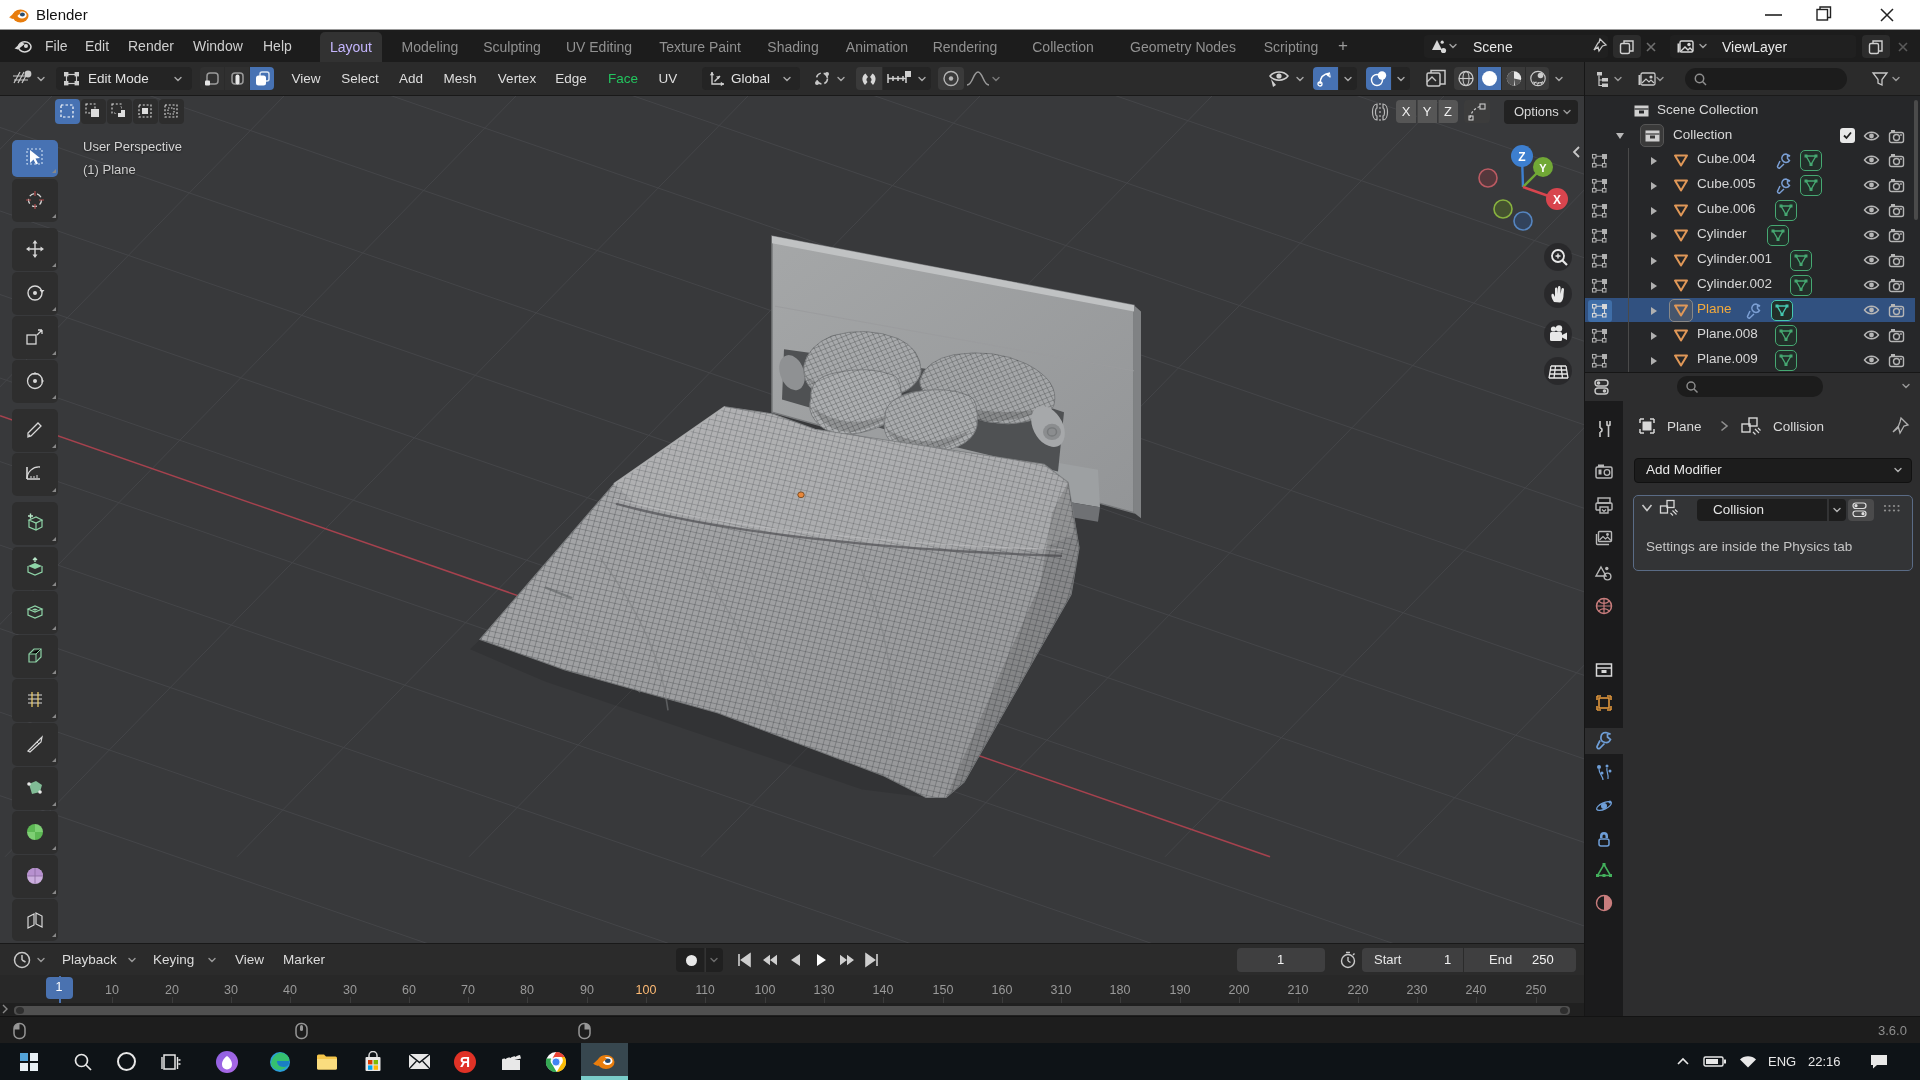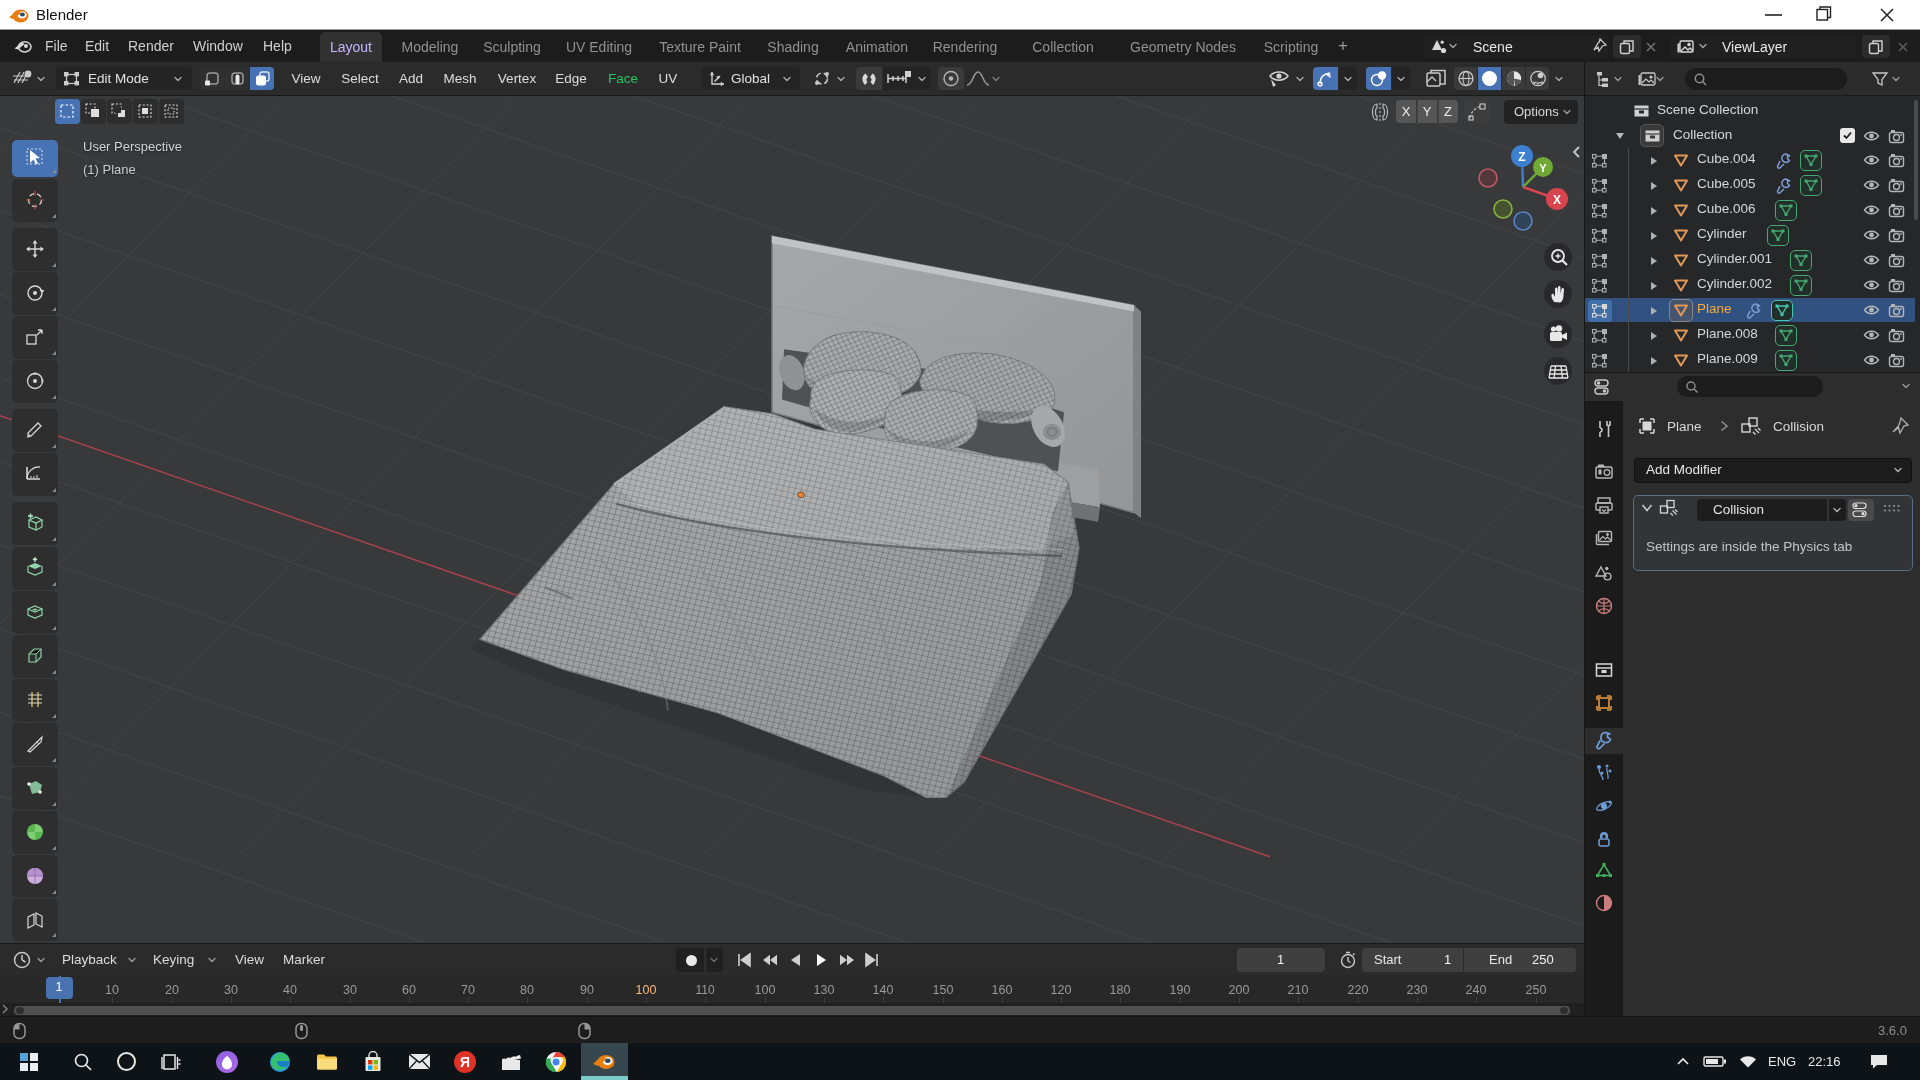--- a/index.html
+++ b/index.html
@@ -1106,21 +1106,21 @@
     <div class="txt" style="left:765px;top:39px;font-size:12.5px;color:#9a9a9a;transform:translateX(-50%)">100</div>
     <div class="abs" style="left:765px;top:53px;width:1px;height:6px;background:#3c3c3c"></div>
     <div class="txt" style="left:824px;top:39px;font-size:12.5px;color:#9a9a9a;transform:translateX(-50%)">130</div>
     <div class="abs" style="left:824px;top:53px;width:1px;height:6px;background:#3c3c3c"></div>
     <div class="txt" style="left:883px;top:39px;font-size:12.5px;color:#9a9a9a;transform:translateX(-50%)">140</div>
     <div class="abs" style="left:883px;top:53px;width:1px;height:6px;background:#3c3c3c"></div>
     <div class="txt" style="left:943px;top:39px;font-size:12.5px;color:#9a9a9a;transform:translateX(-50%)">150</div>
     <div class="abs" style="left:943px;top:53px;width:1px;height:6px;background:#3c3c3c"></div>
     <div class="txt" style="left:1002px;top:39px;font-size:12.5px;color:#9a9a9a;transform:translateX(-50%)">160</div>
     <div class="abs" style="left:1002px;top:53px;width:1px;height:6px;background:#3c3c3c"></div>
-    <div class="txt" style="left:1061px;top:39px;font-size:12.5px;color:#9a9a9a;transform:translateX(-50%)">120</div>
+    <div class="txt" style="left:1061px;top:39px;font-size:12.5px;color:#9a9a9a;transform:translateX(-50%)">310</div>
     <div class="abs" style="left:1061px;top:53px;width:1px;height:6px;background:#3c3c3c"></div>
     <div class="txt" style="left:1120px;top:39px;font-size:12.5px;color:#9a9a9a;transform:translateX(-50%)">180</div>
     <div class="abs" style="left:1120px;top:53px;width:1px;height:6px;background:#3c3c3c"></div>
     <div class="txt" style="left:1180px;top:39px;font-size:12.5px;color:#9a9a9a;transform:translateX(-50%)">190</div>
     <div class="abs" style="left:1180px;top:53px;width:1px;height:6px;background:#3c3c3c"></div>
     <div class="txt" style="left:1239px;top:39px;font-size:12.5px;color:#9a9a9a;transform:translateX(-50%)">200</div>
     <div class="abs" style="left:1239px;top:53px;width:1px;height:6px;background:#3c3c3c"></div>
     <div class="txt" style="left:1298px;top:39px;font-size:12.5px;color:#9a9a9a;transform:translateX(-50%)">210</div>
     <div class="abs" style="left:1298px;top:53px;width:1px;height:6px;background:#3c3c3c"></div>
     <div class="txt" style="left:1358px;top:39px;font-size:12.5px;color:#9a9a9a;transform:translateX(-50%)">220</div>

